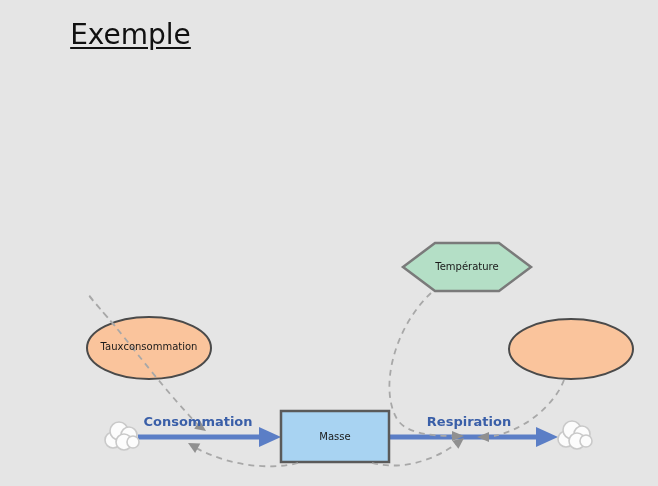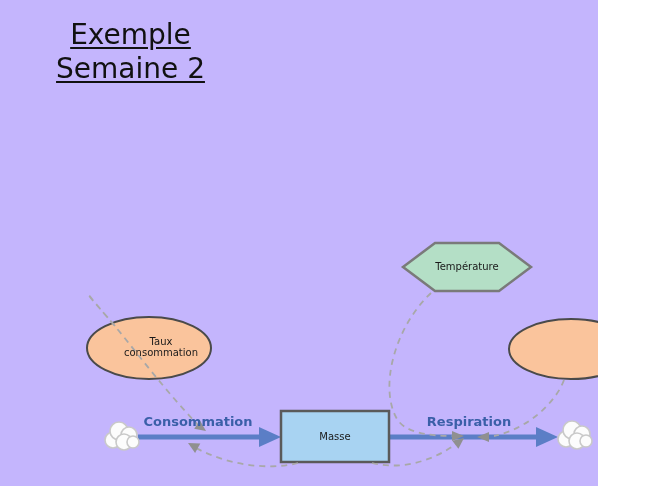--- a/index.html
+++ b/index.html
@@ -1,17 +1,17 @@
 <!DOCTYPE html>
 <html><head>
 <meta charset="utf-8">
 <style>
   html,body{margin:0;padding:0;background:#ffffff;}
   #slide{
-    position:relative;width:598px;height:486px;background:#c4b5fd;
+    position:relative;width:658px;height:486px;background:#e5e5e5;
     font-family:"DejaVu Sans",sans-serif;overflow:hidden;
   }
   #slide svg{position:absolute;left:0;top:0;}
   .lbl{position:absolute;display:flex;align-items:center;justify-content:center;
        text-align:center;color:#1a1a1a;font-size:10px;line-height:1.15;}
   .flowlbl{color:#3a5fa8;font-weight:bold;font-size:13px;}
   #title{
     position:absolute;left:28px;top:18px;width:205px;text-align:center;
     font-size:28px;color:#111;line-height:1.2;
   }
@@ -69,26 +69,25 @@
       <polygon points="206,431 194.2,428.7 200,420.6"></polygon>
       <polygon points="188,443 195.1,453 200.3,443.4"></polygon>
       <polygon points="464,436 452,431 452,441"></polygon>
       <polygon points="464,438 458.4,448.7 452.3,440.8"></polygon>
       <polygon points="477,437 489,432 489,442"></polygon>
     </g>
   </svg>
 
   <div id="title">
     <span class="tline"><span>Exemple</span></span>
-    <span class="tline"><span>Semaine 2</span></span>
   </div>
 
   <div class="lbl" style="left:403px;top:258px;width:128px;height:18px;">Température</div>
 
-  <div class="lbl" style="left:99px;top:331px;width:124px;height:32px;flex-direction:column;">
+  <div class="lbl" style="left:87px;top:331px;width:124px;height:32px;flex-direction:row;">
     <span>Taux</span>
     <span>consommation</span>
   </div>
 
 
   <div class="lbl" style="left:281px;top:429px;width:108px;height:16px;">Masse</div>
 
   <div class="lbl flowlbl" style="left:138px;top:414px;width:120px;height:16px;">Consommation</div>
 
   <div class="lbl flowlbl" style="left:409px;top:414px;width:120px;height:16px;">Respiration</div>

